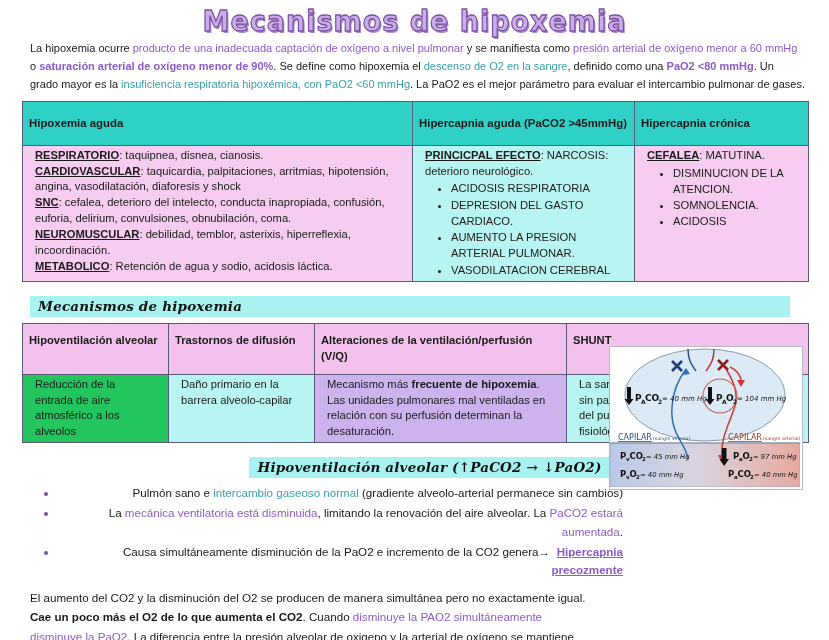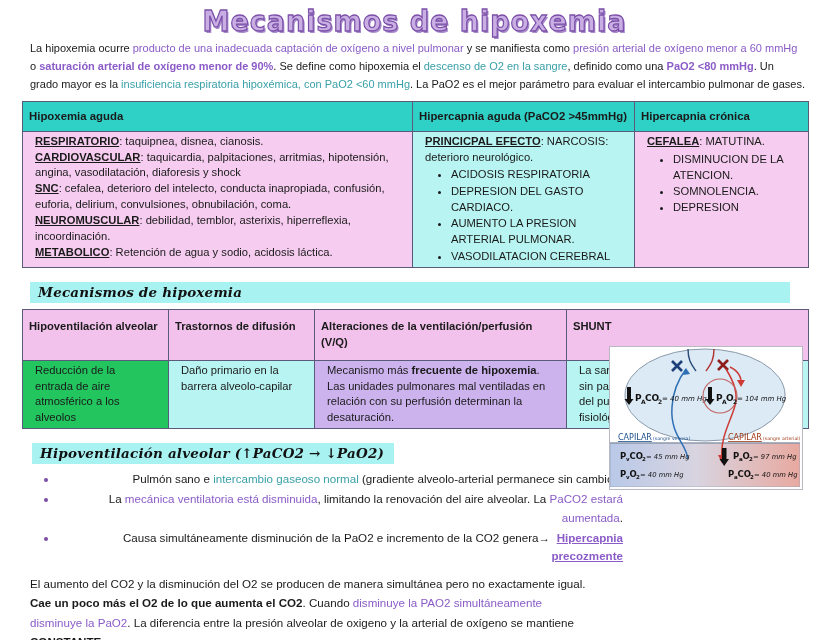--- a/index.html
+++ b/index.html
@@ -62,21 +62,21 @@
   table.grid td {
     border: 1px solid #5a5a7a;
     vertical-align: top;
     padding: 2px 12px;
     font-size: 11.2px;
     line-height: 1.42;
   }
   .th-teal {
     background: #2fd1c6;
     font-weight: bold;
-    padding: 6px 6px !important;
+    padding: 13px 6px !important;
     font-size: 11.4px !important;
   }
   .cell-pink { background: #f6cdf0; }
   .cell-cyan { background: #b8f5f2; }
   .cell-purple { background: #22c55e; }
   .cell-lav { background: #cdb3ee; }
   .th-pink { background: #f3c2ec; font-weight: bold; padding: 9px 6px !important; }
 
   table.grid ul {
     margin: 1px 0 1px 0;
@@ -112,21 +112,21 @@
   .banner-wide { display: block; width: 760px; box-sizing: border-box; }
 
   
   .table2 {
     margin: 6px 0 0 22px;
     width: 786px;
   }
   .table2 td { font-size: 11.2px; }
 
   
-  .sec-hipo { margin: 14px 0 0 32px; }
+  .sec-hipo { margin: 14px 0 0 32px; text-align: center; }
   .bullets {
     margin: 6px 0 0 0;
     padding-left: 58px;
     font-size: 11.6px;
     line-height: 1.62;
     max-width: 565px;
   }
   .bullets li { margin-bottom: 1px; text-align: right; }
   .bullets li::marker { color: #7a4fa5; }
   .ul-link { color: #8b5cc7; text-decoration: underline; font-weight: bold; }
@@ -204,21 +204,21 @@
             <li>AUMENTO LA PRESION ARTERIAL PULMONAR.</li>
             <li>VASODILATACION CEREBRAL</li>
           </ul>
         </td>
 
         <td class="cell-pink">
           <div><span class="u">CEFALEA</span><span>: MATUTINA.</span></div>
           <ul>
             <li>DISMINUCION DE LA ATENCION.</li>
             <li>SOMNOLENCIA.</li>
-            <li>DEPRESION</li>
+            <li>ACIDOSIS</li>
           </ul>
         </td>
       </tr>
     </tbody>
   </table>
 
   <div class="banner-row">
     <span class="banner banner-wide">Mecanismos de hipoxemia</span>
   </div>
 

